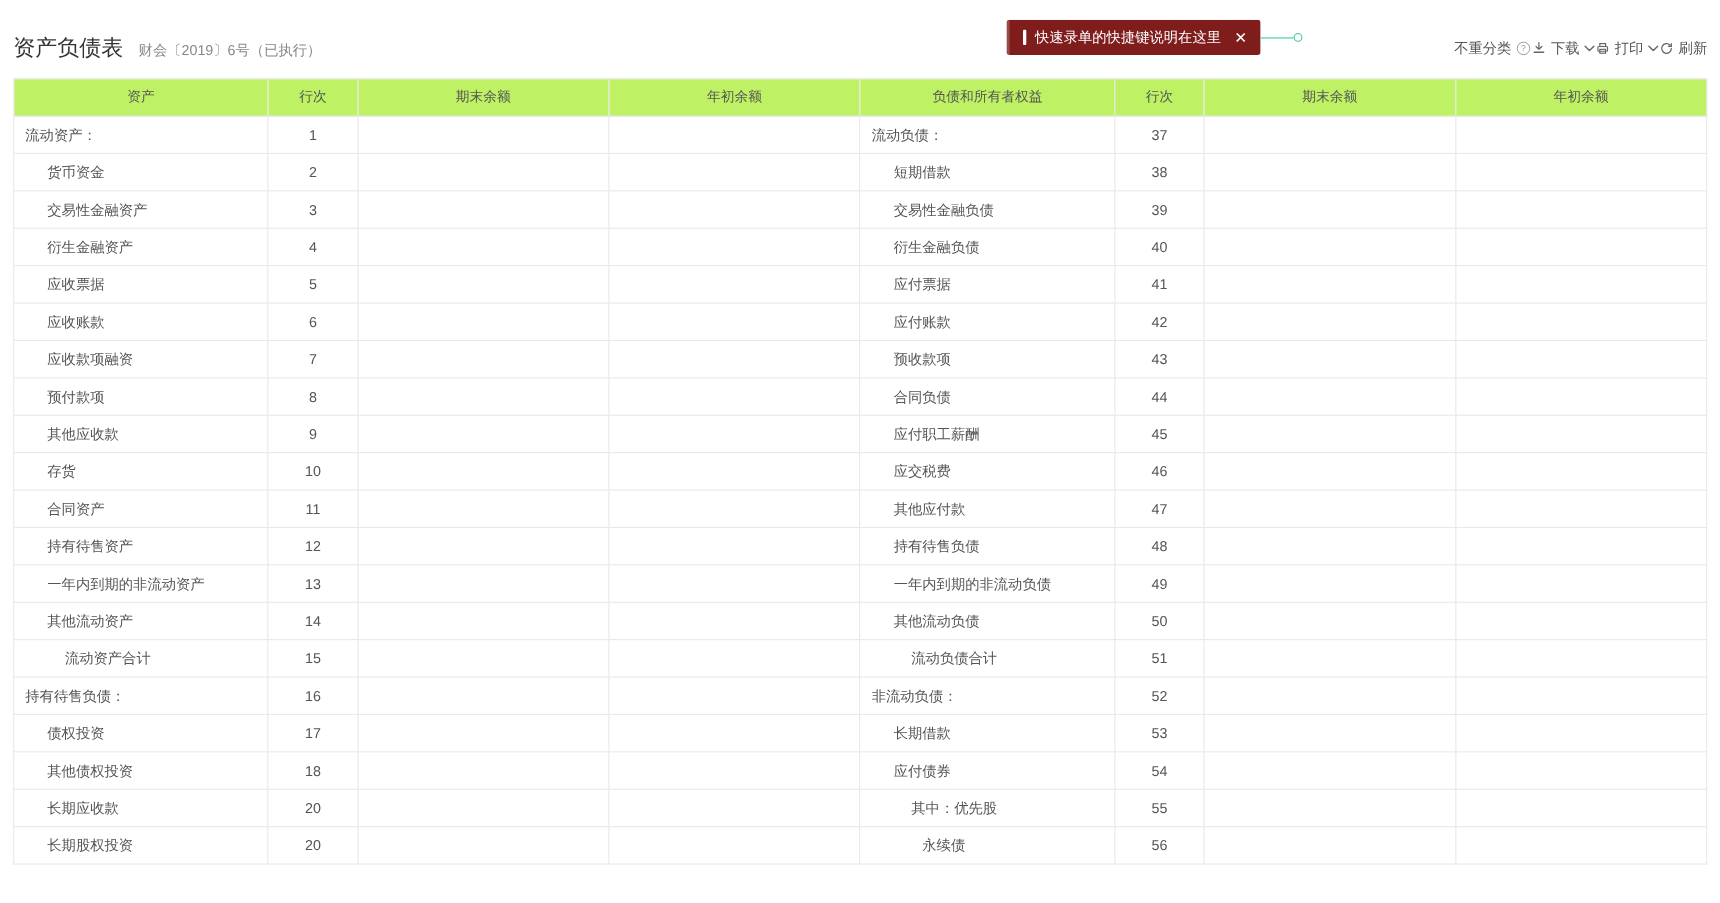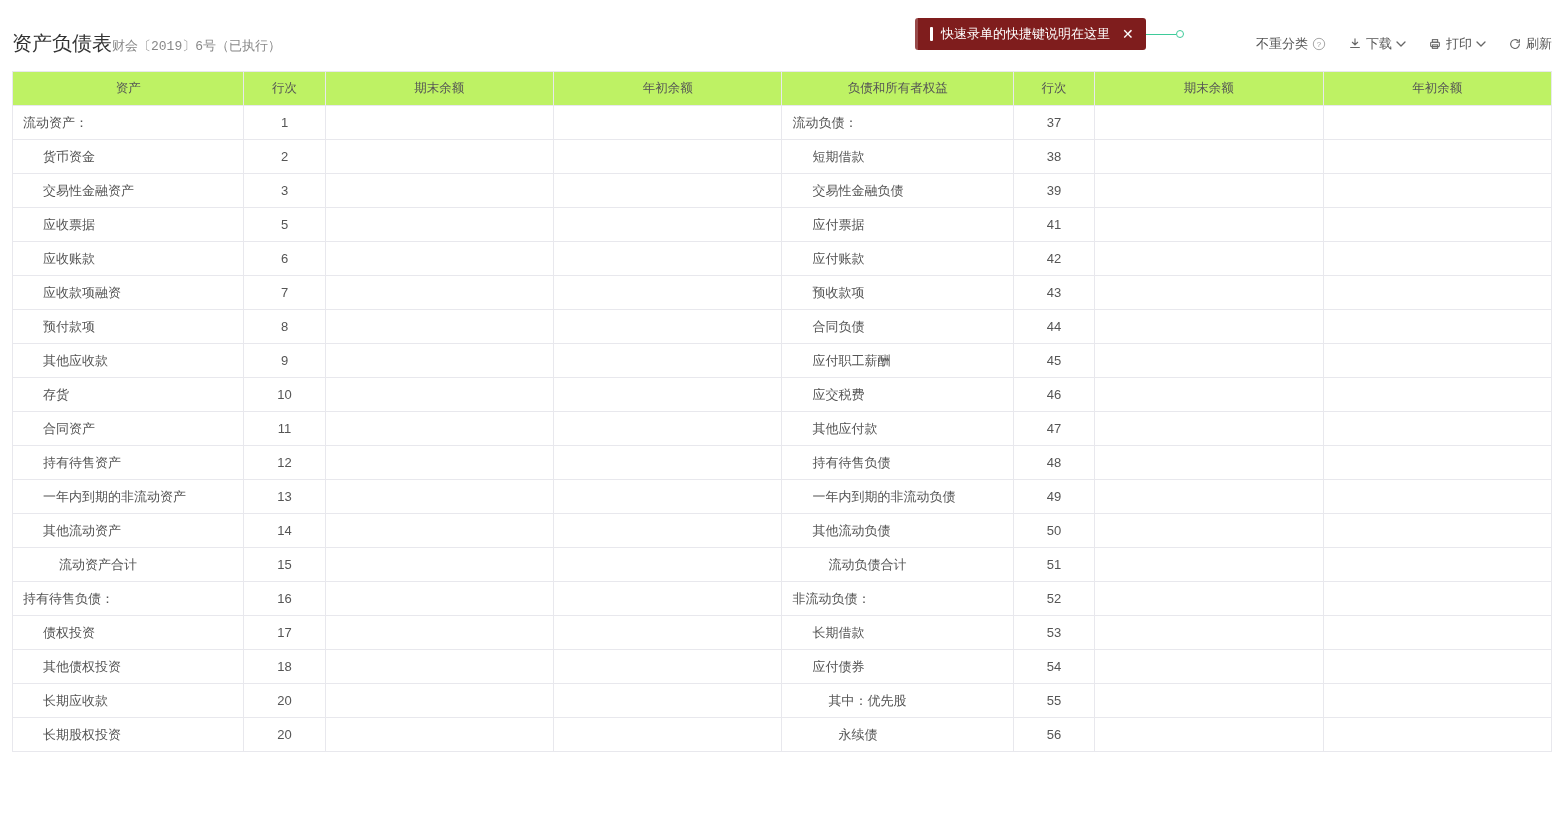--- a/index.html
+++ b/index.html
@@ -16,36 +16,34 @@
   }
   .topbar {
     display: flex;
     align-items: center;
     justify-content: space-between;
     margin-bottom: 14px;
   }
   .title-wrap {
     display: flex;
     align-items: baseline;
-    gap: 0;
-    font-family: Liberation Mono, monospace;
+    gap: 14px;
   }
   .page-title {
     font-size: 20px;
     color: #333;
     font-weight: 500;
   }
   .subtitle {
     font-size: 13px;
     color: #888;
   }
   .right-tools {
     display: flex;
     align-items: center;
-    gap: 22px;
     color: #555;
   }
   .tool-btn {
     display: inline-flex;
     align-items: center;
     gap: 4px;
     cursor: pointer;
     white-space: nowrap;
     color: #555;
   }
@@ -237,20 +235,30 @@
           <td class="label indent-1">交易性金融资产</td>
           <td class="line">3</td>
           <td></td>
           <td></td>
           <td class="label indent-1">交易性金融负债</td>
           <td class="line">39</td>
           <td></td>
           <td></td>
         </tr>
         <tr>
+          <td class="label indent-1">衍生金融资产</td>
+          <td class="line">4</td>
+          <td></td>
+          <td></td>
+          <td class="label indent-1">衍生金融负债</td>
+          <td class="line">40</td>
+          <td></td>
+          <td></td>
+        </tr>
+        <tr>
           <td class="label indent-1">应收票据</td>
           <td class="line">5</td>
           <td></td>
           <td></td>
           <td class="label indent-1">应付票据</td>
           <td class="line">41</td>
           <td></td>
           <td></td>
         </tr>
         <tr>

